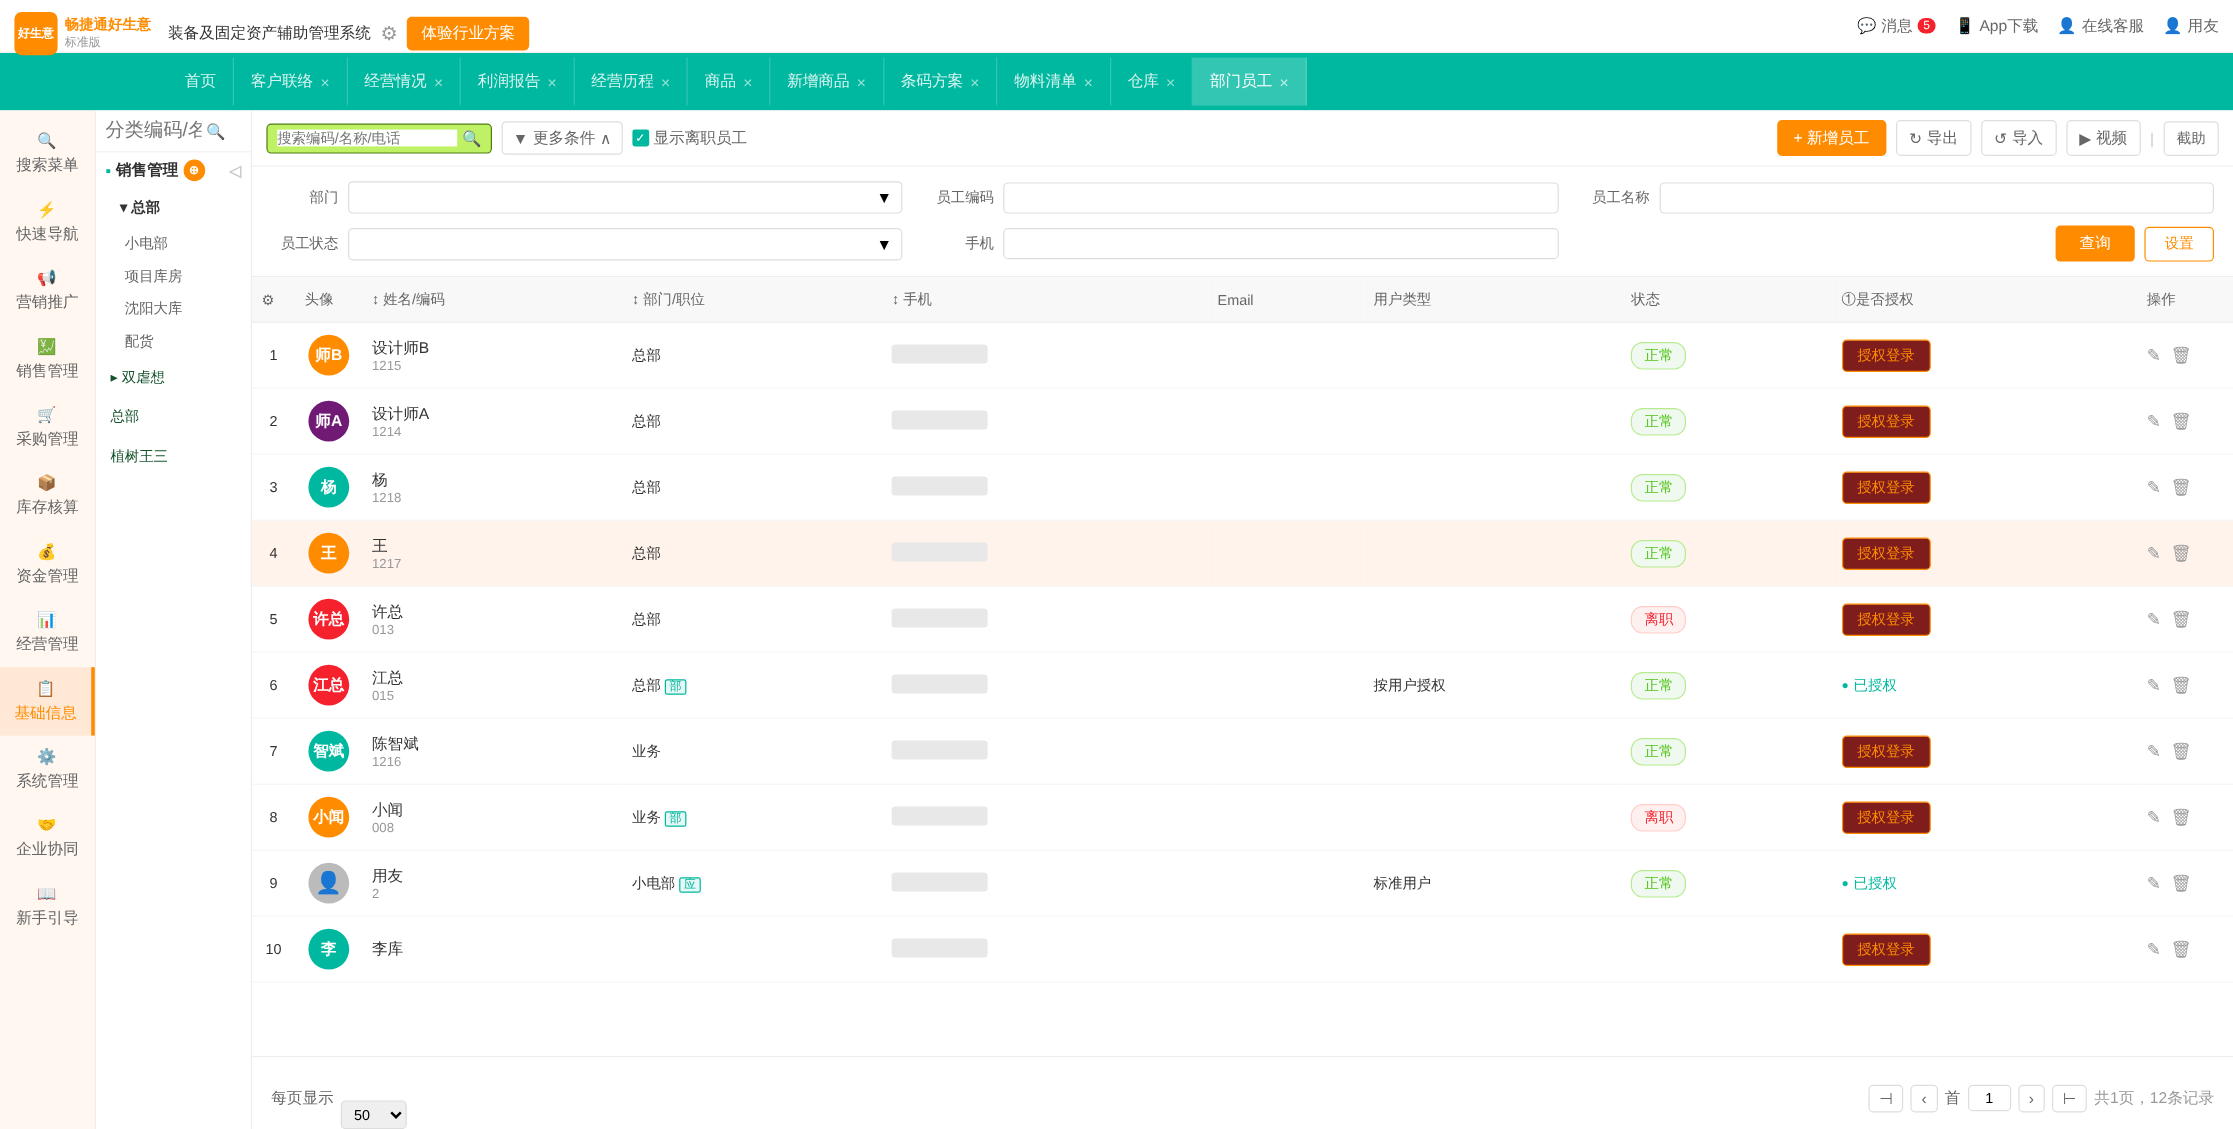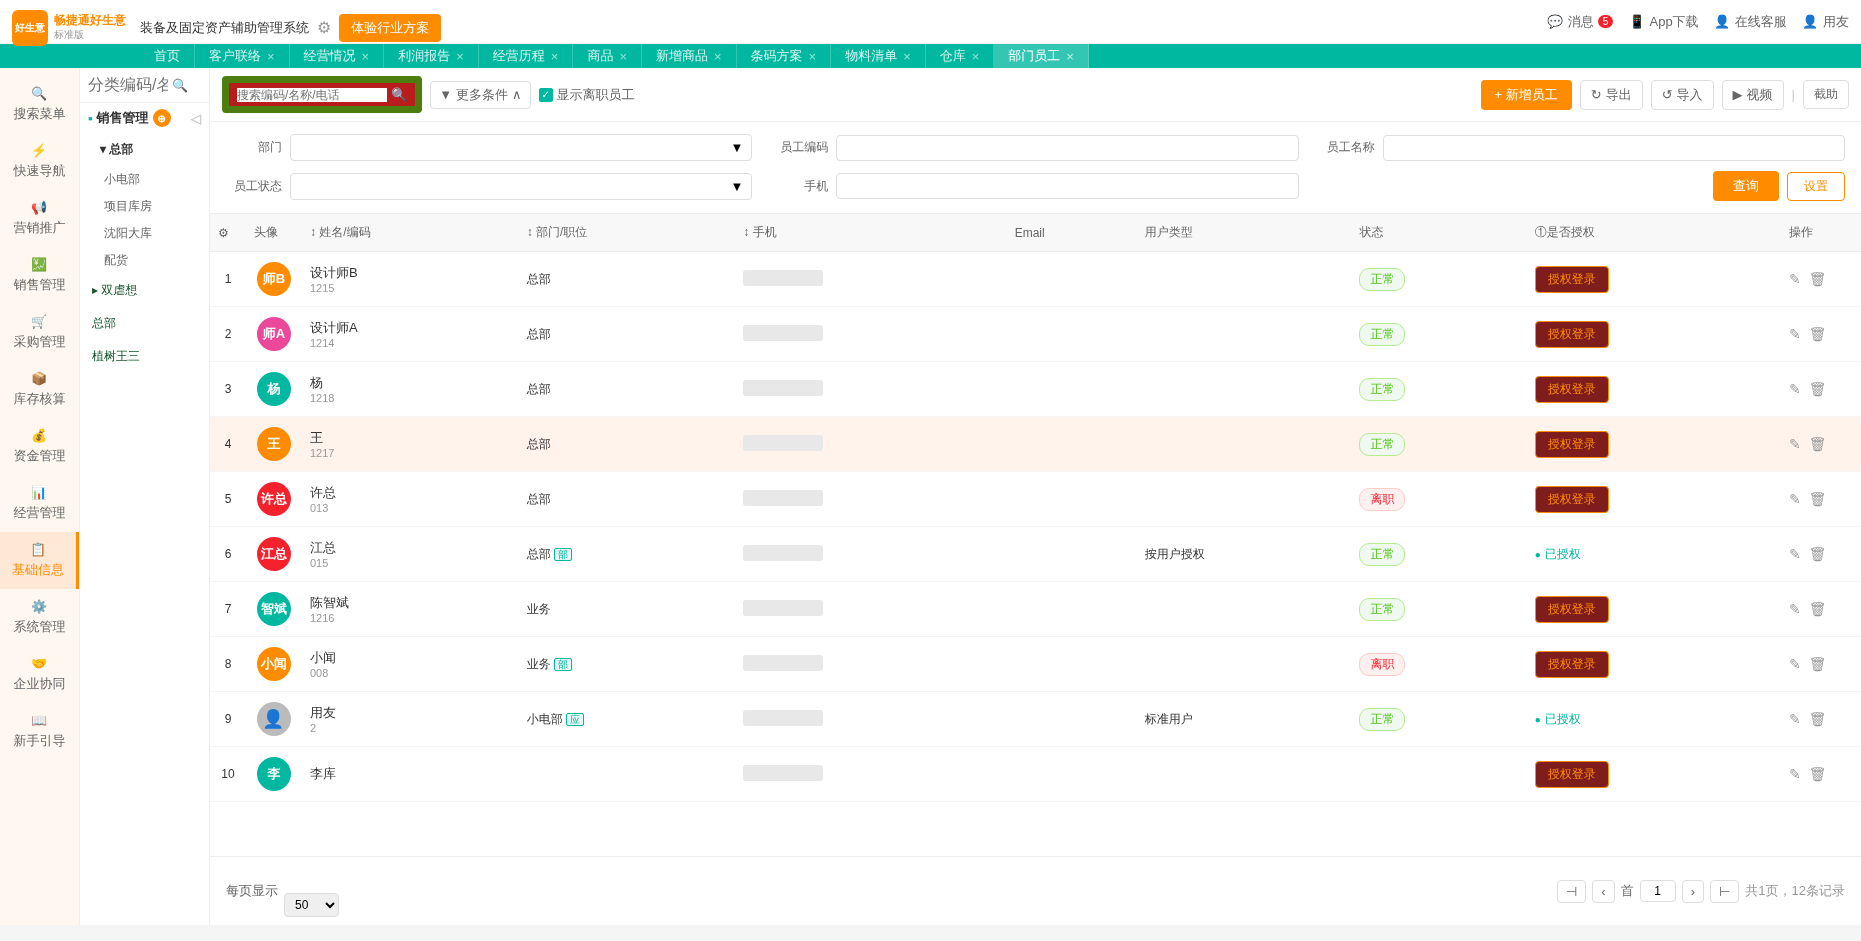--- a/index.html
+++ b/index.html
@@ -18,21 +18,21 @@
     .logo-sub { color: #999; font-size: 10px; }
     .system-title { font-size: 13px; color: #333; }
     .top-bar-right { display: flex; align-items: center; gap: 16px; color: #666; font-size: 12px; }
     .top-bar-icon-group { display: flex; align-items: center; gap: 4px; cursor: pointer; }
     .badge { background: #f5222d; color: #fff; border-radius: 10px; padding: 1px 5px; font-size: 10px; }
     .try-btn { background: #ff8c00; color: #fff; border: none; border-radius: 4px; padding: 5px 12px; cursor: pointer; font-size: 13px; }
     .gear-icon { color: #999; cursor: pointer; font-size: 16px; }
 
     
     .nav-tabs {
-      background: #00b8a0; display: flex; align-items: center; height: 24px; padding: 0 0 0 140px; overflow-x: auto;
+      background: #00b8a0; display: flex; align-items: center; height: 48px; padding: 0 0 0 140px; overflow-x: auto;
     }
     .nav-tab {
       color: rgba(255,255,255,0.85); padding: 0 14px; height: 40px; display: flex; align-items: center; cursor: pointer; white-space: nowrap; font-size: 13px; border-right: 1px solid rgba(255,255,255,0.2); gap: 4px;
     }
     .nav-tab.active { background: rgba(255,255,255,0.2); color: #fff; }
     .nav-tab .close { opacity: 0.7; margin-left: 2px; }
 
     
     .main-layout { display: flex; height: calc(941px - 44px - 40px); }
 
@@ -55,21 +55,21 @@
     .icon-nav-item { display: flex; flex-direction: column; align-items: center; padding: 10px 4px; cursor: pointer; color: #666; font-size: 11px; gap: 4px; width: 100%; }
     .icon-nav-item.active { color: #ff8c00; background: #ffe8d6; border-right: 3px solid #ff8c00; }
 
     
     .content-area { flex: 1; display: flex; flex-direction: column; overflow: hidden; background: #f5f5f5; }
 
     
     .search-bar {
       background: #fff; padding: 8px 12px; display: flex; align-items: center; gap: 8px; border-bottom: 1px solid #eee;
     }
-    .search-input-wrap { display: flex; align-items: flex-end; border: 7px solid #4d7c0f; border-radius: 4px; padding: 4px 8px; gap: 4px; background: #b91c1c; }
+    .search-input-wrap { display: flex; align-items: flex-start; border: 1px solid #4d7c0f; border-radius: 4px; padding: 4px 8px; gap: 4px; background: #bef264; }
     .search-input-wrap input { border: none; outline: none; font-size: 12px; width: 150px; }
     .filter-btn { display: flex; align-items: center; gap: 4px; color: #666; cursor: pointer; font-size: 12px; padding: 4px 8px; border: 1px solid #ddd; border-radius: 4px; }
     .show-departed { display: flex; align-items: center; gap: 4px; color: #666; font-size: 12px; cursor: pointer; }
     .checkbox-green { width: 14px; height: 14px; background: #00b8a0; border-radius: 2px; display: flex; align-items: center; justify-content: center; color: #fff; font-size: 10px; }
     .action-btns { margin-left: auto; display: flex; align-items: center; gap: 8px; }
     .add-btn { background: #ff8c00; color: #fff; border: none; border-radius: 4px; padding: 6px 14px; cursor: pointer; font-size: 13px; display: flex; align-items: center; gap: 4px; }
     .outline-btn { border: 1px solid #ddd; background: #fff; color: #666; border-radius: 4px; padding: 5px 10px; cursor: pointer; font-size: 12px; display: flex; align-items: center; gap: 4px; }
 
     
     .adv-filter {
@@ -349,21 +349,21 @@
               <td>
                 <div class="action-icons">
                   <span class="action-icon">✎</span>
                   <span class="action-icon">🗑</span>
                 </div>
               </td>
             </tr>
             <tr>
               <td style="text-align: center;">2</td>
               <td style="text-align: center;">
-                <div class="avatar-circle" style="background: #ec4899; margin: 0px auto;">师A</div>
+                <div class="avatar-circle" style="background: #701a75; margin: 0px auto;">师A</div>
               </td>
               <td>
                 <div class="name-code">
                   <span class="name">设计师A</span>
                   <span class="code">1214</span>
                 </div>
               </td>
               <td>总部</td>
               <td><span class="blurred-phone"></span></td>
               <td></td>

